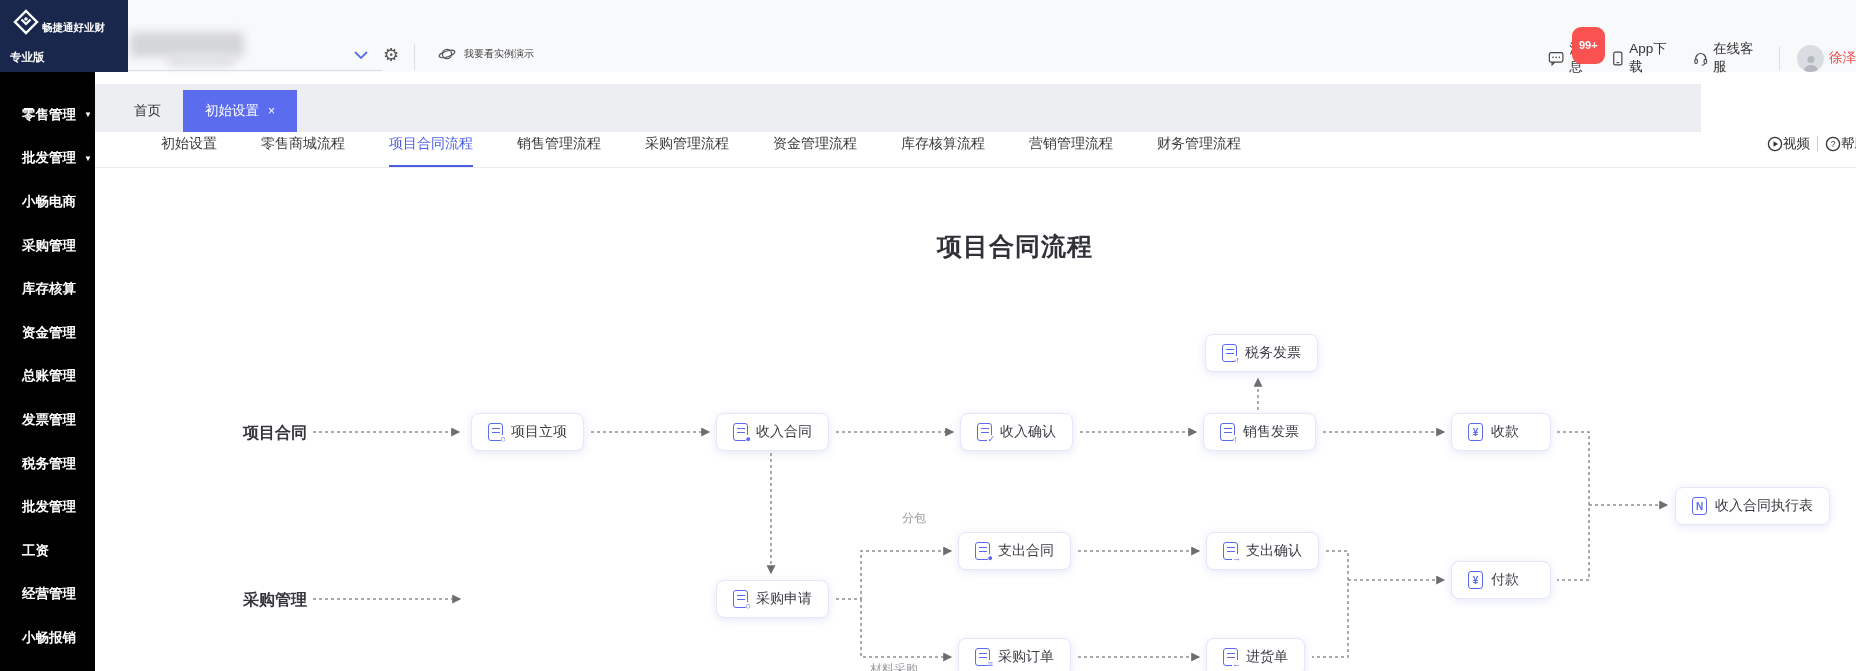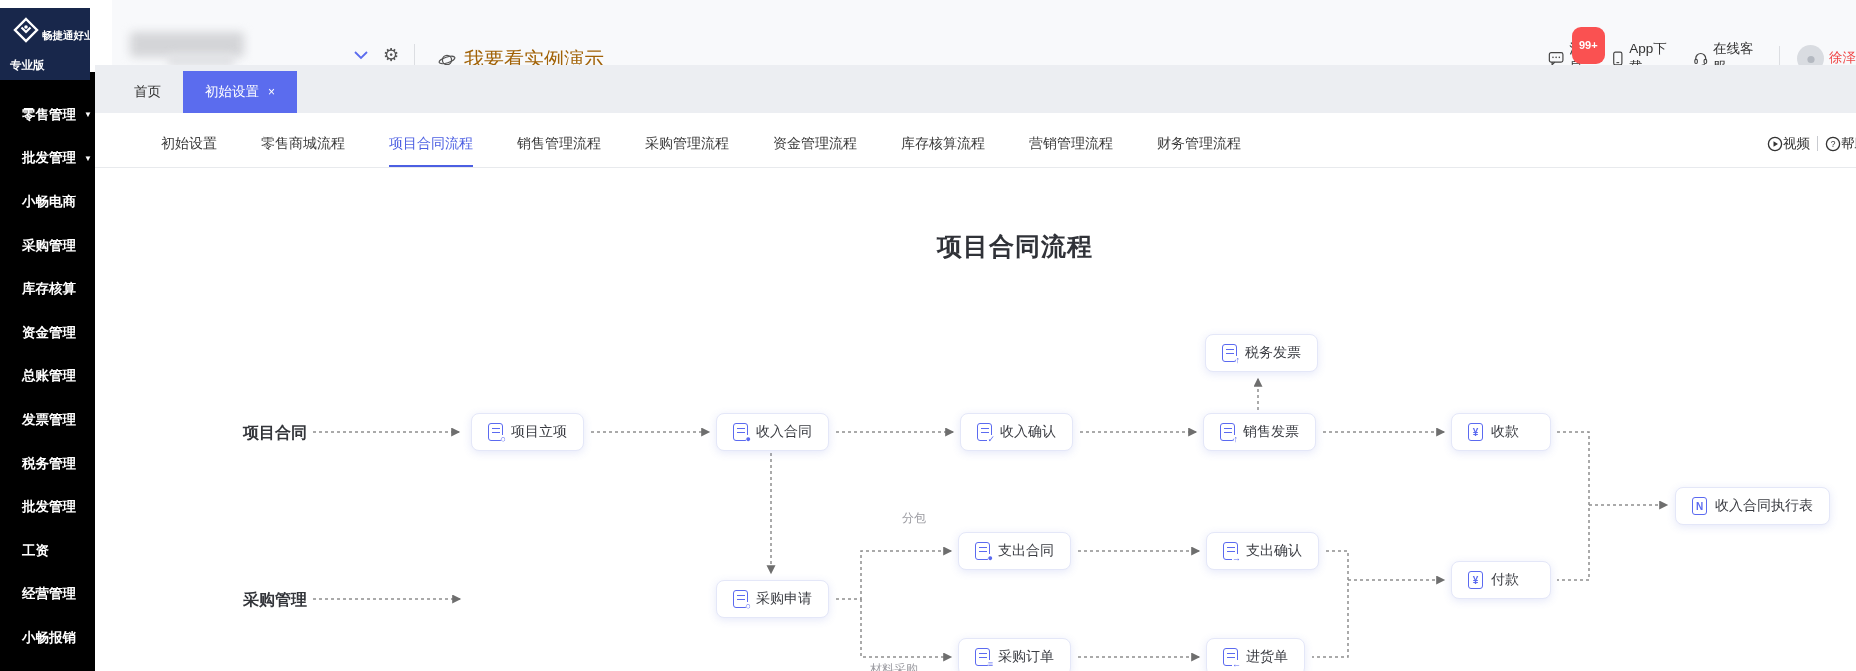--- a/index.html
+++ b/index.html
@@ -1,48 +1,48 @@
 <!DOCTYPE html>
 <html><head>
 <meta charset="utf-8">
 <style>
   * { margin:0; padding:0; box-sizing:border-box; }
   html,body { width:1856px; height:671px; overflow:hidden; font-family:"Liberation Sans","DejaVu Sans",sans-serif; background:#fff; }
   .root { position:relative; width:1856px; height:671px; }
 
   
-  .logo-block { position:absolute; left:0; top:8px; width:90px; height:72px; background:#18274b; z-index:5;text-align:right; }
+  .logo-block { position:absolute; left:0; top:0; width:128px; height:72px; background:#18274b; z-index:5;text-align:right; }
   .logo-mark { position:absolute; left:13px; top:9px; width:26px; height:26px; }
   .product-name { position:absolute; left:42px; top:21px; color:#fff; font-size:10.5px; white-space:nowrap; font-weight:bold; }
   .edition { position:absolute; left:10px; top:50px; color:#fff; font-size:11.5px; font-weight:bold; }
 
   
   .sidebar { position:absolute; left:0; top:72px; width:95px; height:599px; background:#000000; z-index:4; }
   .side-item { height:43.6px; display:flex; align-items:center; padding-left:22px; color:#fff; font-size:13.5px; font-weight:bold; cursor:pointer; white-space:nowrap; }
   .side-items { padding-top:21px; }
   .caret { margin-left:8px; font-size:8px; color:#fff; }
 
   
   .topbar { position:absolute; left:112px; top:0; width:1744px; height:72px; background:#f8f9fb; }
   .blur1 { position:absolute; left:18px; top:32px; width:114px; height:25px; background:#d4d5d8; filter:blur(5px); border-radius:4px; }
   .blur2 { position:absolute; left:56px; top:54px; width:66px; height:13px; background:#e0e1e4; filter:blur(4px); border-radius:3px; }
   .search-underline { position:absolute; left:8px; top:70px; width:262px; height:1px; background:#dcdee2; }
   .chevron { position:absolute; left:241px; top:50px; }
   .gear { position:absolute; left:271px; top:44px; font-size:18px; color:#555; line-height:22px; }
   .topbar-divider { position:absolute; left:302px; top:44px; width:1px; height:26px; background:#dcdee2; }
-  .demo { position:absolute; left:326px; top:46px; display:flex; align-items:center; gap:8px; font-size:20px; color:#a16207; cursor:pointer; }
+  .demo { position:absolute; left:326px; top:46px; display:flex; align-items:center; gap:8px; font-size:10px; color:#404040; cursor:pointer; }
   .top-right { position:absolute; left:1436px; top:40px; display:flex; align-items:center; gap:17px; }
   .tr-item { display:flex; align-items:center; gap:5px; font-size:13.5px; color:#333; cursor:pointer; position:relative; }
   .badge { position:absolute; top:-13px; left:24px; background:#fa5151; color:#fff; font-size:11px; line-height:11px; padding:13px 7px; border-radius:9px; font-weight:bold; }
   .tr-divider { width:1px; height:24px; background:#dcdee2; }
   .avatar { width:27px; height:27px; border-radius:50%; background:#d9dce1; display:flex; align-items:flex-end; justify-content:center; overflow:hidden; }
   .username { font-size:13.5px; color:#ef4444; white-space:nowrap; }
 
   
-  .tabstrip { position:absolute; left:95px; top:65px; width:1761px; height:48px; background:#eceef2; padding-left:17px; padding-top:6px; display:flex; z-index:3; }
+  .tabstrip { position:absolute; left:95px; top:84px; width:1606px; height:48px; background:#eceef2; padding-left:17px; padding-top:6px; display:flex; z-index:3; }
   .wtab { height:42px; display:flex; align-items:center; padding:0 22px; font-size:13.5px; color:#333; cursor:pointer; gap:9px; }
   .wtab.active { background:#5b6cee; color:#fff; }
   .wtab .close { font-size:12px; }
 
   
   .content { position:absolute; left:95px; top:120px; width:1761px; height:551px; background:#fff; }
   .subtabs { position:relative; height:48px; border-bottom:1px solid #e8eaed; display:flex; align-items:stretch; padding-left:66px; gap:44px; }
   .subtab { display:flex; align-items:center; font-size:14px; color:#3a3a3a; cursor:pointer; position:relative; white-space:nowrap; }
   .subtab.active { color:#4c5fe2; }
   .subtab.active::after { content:""; position:absolute; left:0; right:0; bottom:0; height:2px; background:#4c5fe2; }

